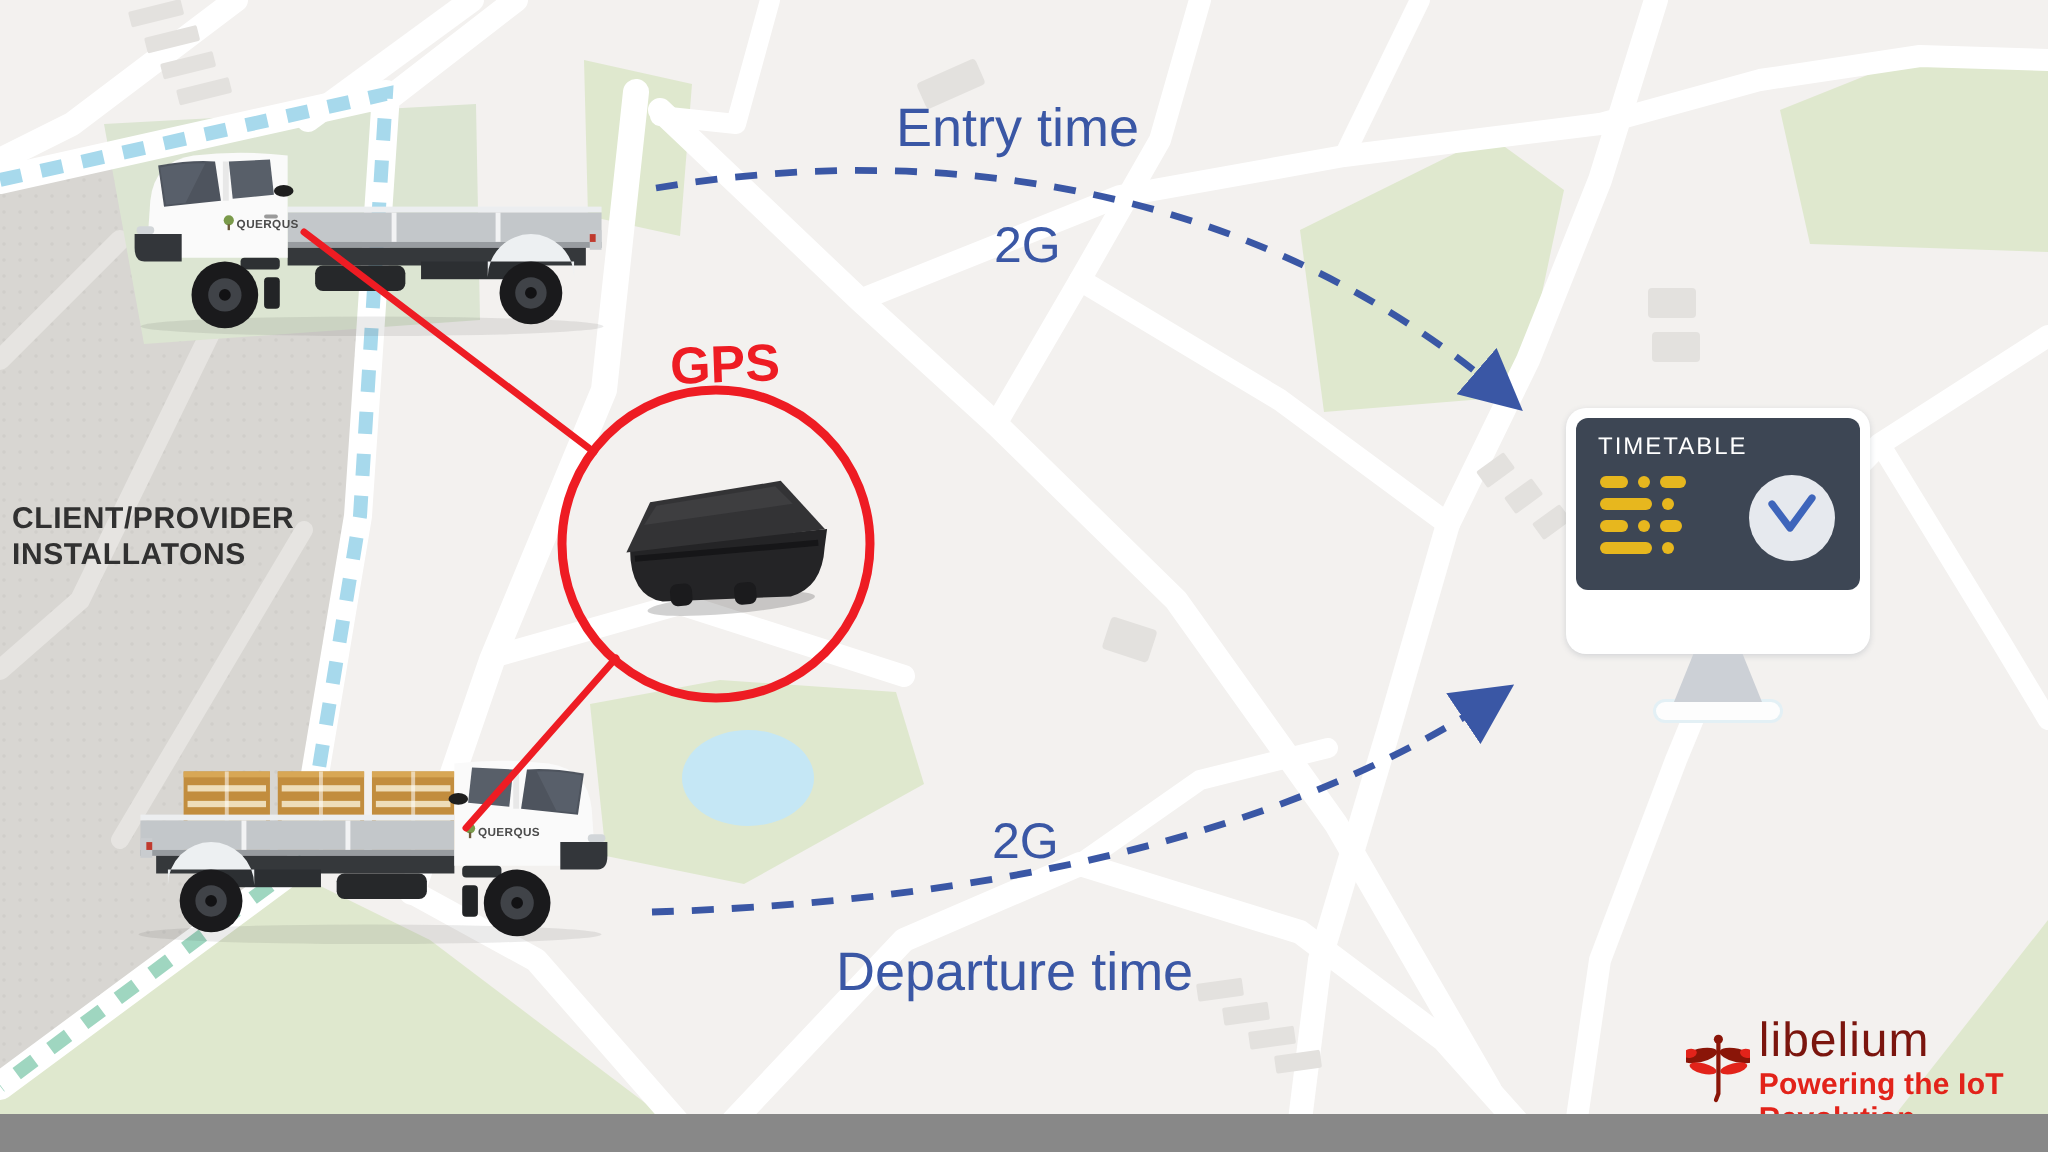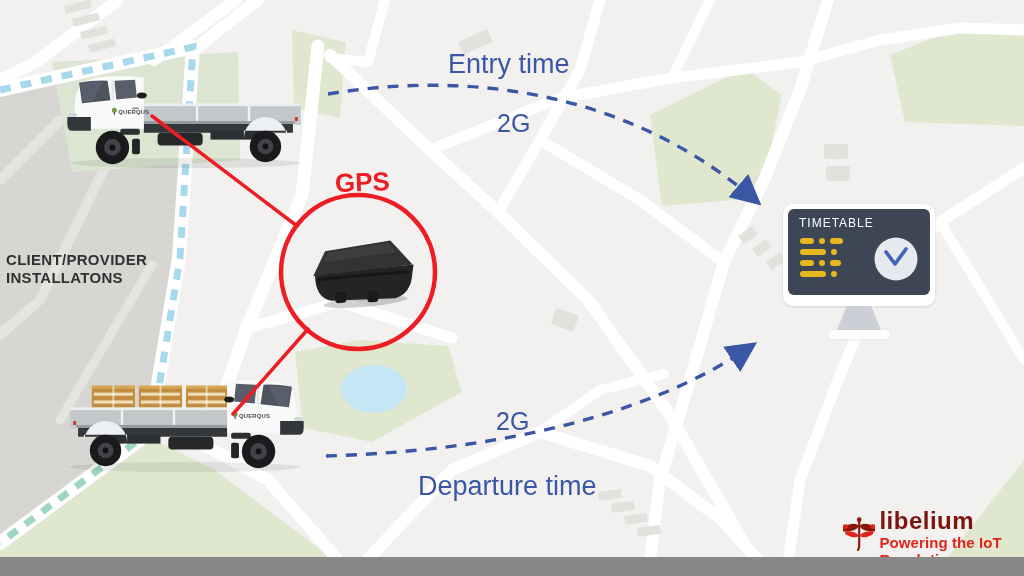--- a/index.html
+++ b/index.html
@@ -25,21 +25,21 @@
   .lbl-departure{left:418px;top:471px;font-size:27px;text-align:center;}
   .lbl-gps{position:absolute;left:335px;top:167px;font-size:26px;font-weight:600;color:var(--red,#ee1c23);transform:rotate(-2deg);}
   .zone-label{
     position:absolute;left:6px;top:251px;width:154px;text-align:left;
     color:#313131;font-size:15px;font-weight:600;letter-spacing:.3px;line-height:18px;
   }
 
   
   .monitor{position:absolute;left:783px;top:204px;width:152px;}
   .monitor .panel{
-    background:#fff;border-radius:10px;padding:5px 5px 11px 5px;
+    background:#fff;border-radius:10px;padding:5px 5px 32px 5px;
     box-shadow:0 1px 3px rgba(60,80,100,.18);
   }
   .monitor .screen{
     position:relative;height:86px;background:var(--monitor-dark,#3d4654);border-radius:6px;
   }
   .monitor .screen-title{
     position:absolute;left:11px;top:7px;color:#fff;font-size:12px;letter-spacing:1px;font-weight:400;
   }
   .sched{position:absolute;left:12px;top:29px;display:flex;flex-direction:column;gap:5px;}
   .sched .row{display:flex;gap:5px;align-items:center;}
@@ -57,21 +57,21 @@
   .truck-top{left:63px;top:68px;}
   .truck-bottom{left:62px;top:372px;}
   .door-brand{font-size:6px;font-weight:700;fill:#4c4c4c;letter-spacing:.2px;}
 
   
   .gps-device{position:absolute;left:303px;top:232px;}
 
   
   .logo{position:absolute;left:843px;top:508px;display:flex;align-items:flex-start;gap:4px;}
   .logo .texts{display:flex;flex-direction:column;}
-  .logo .word{color:var(--libelium-maroon,#7b150e);font-size:24px;font-weight:700;letter-spacing:.5px;line-height:26px;}
+  .logo .word{color:var(--libelium-maroon,#7b150e);font-size:24px;font-weight:400;letter-spacing:.5px;line-height:26px;}
   .logo .tag{color:var(--libelium-red,#e2231a);font-size:15px;font-weight:700;letter-spacing:.1px;}
 </style>
 </head>
 <body>
 
 <div class="stage">
 
   <svg class="layer" viewBox="0 0 1024 576">
     <defs>
       <pattern id="dots" width="8" height="8" patternUnits="userSpaceOnUse">

